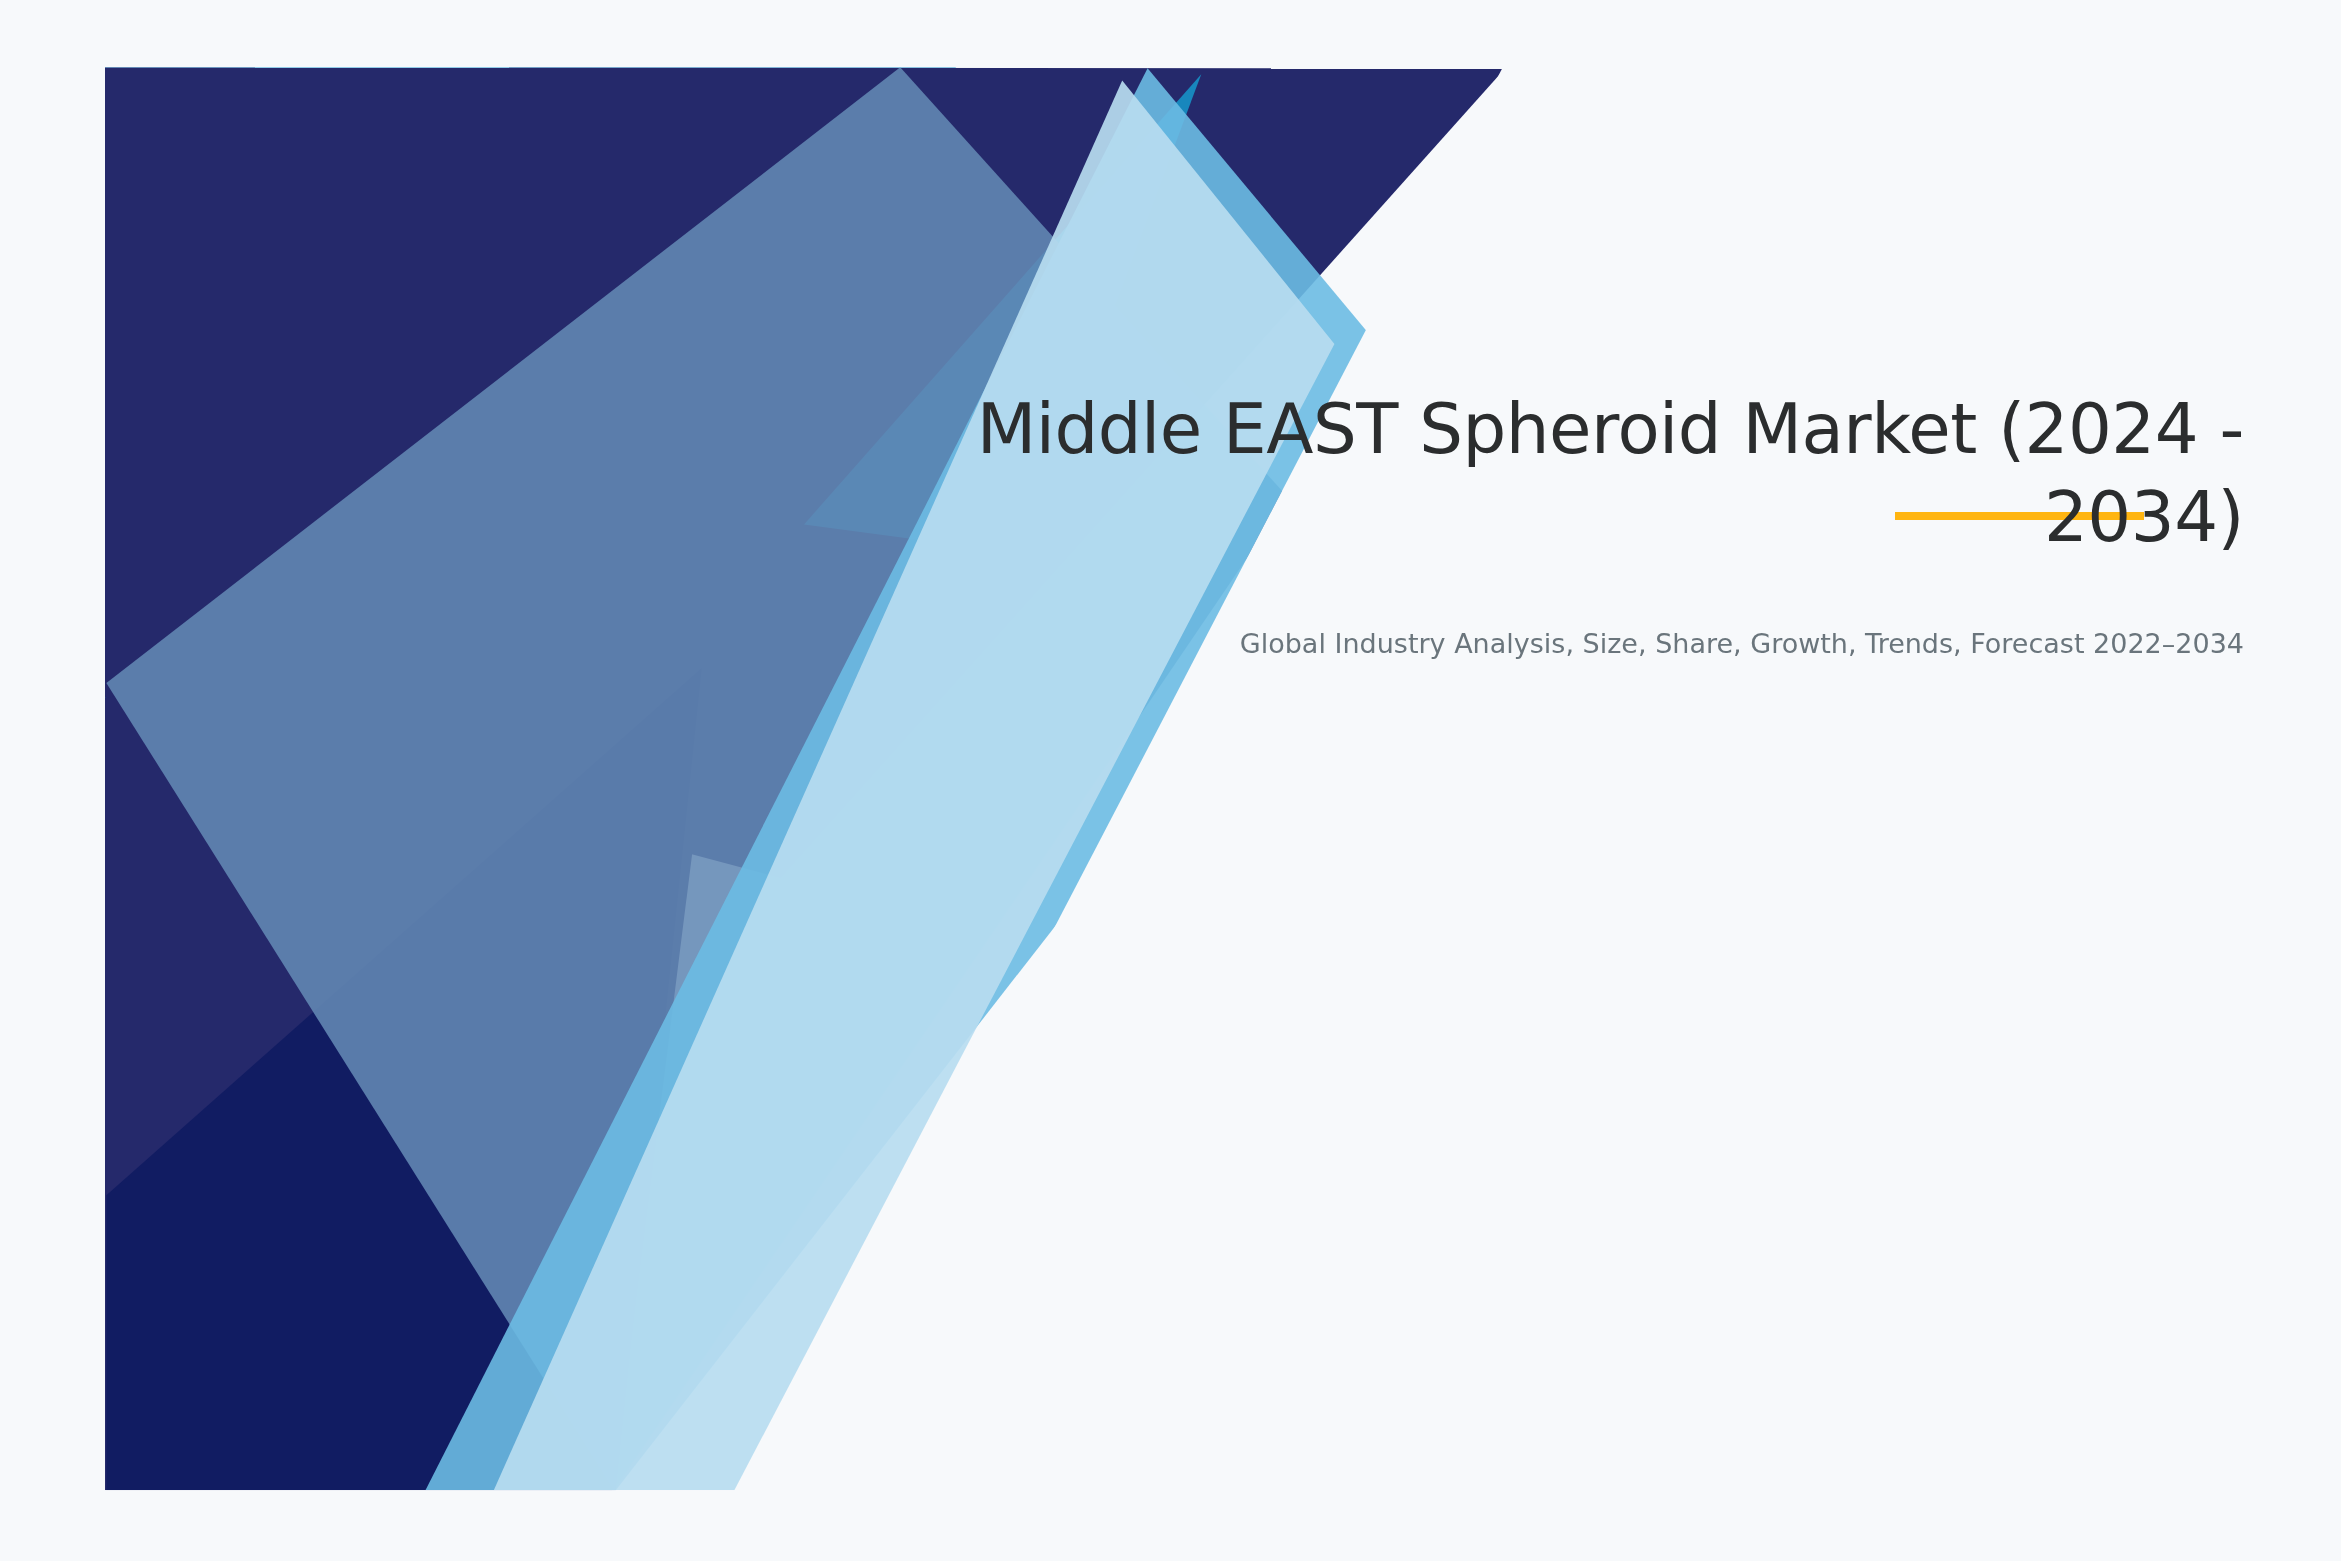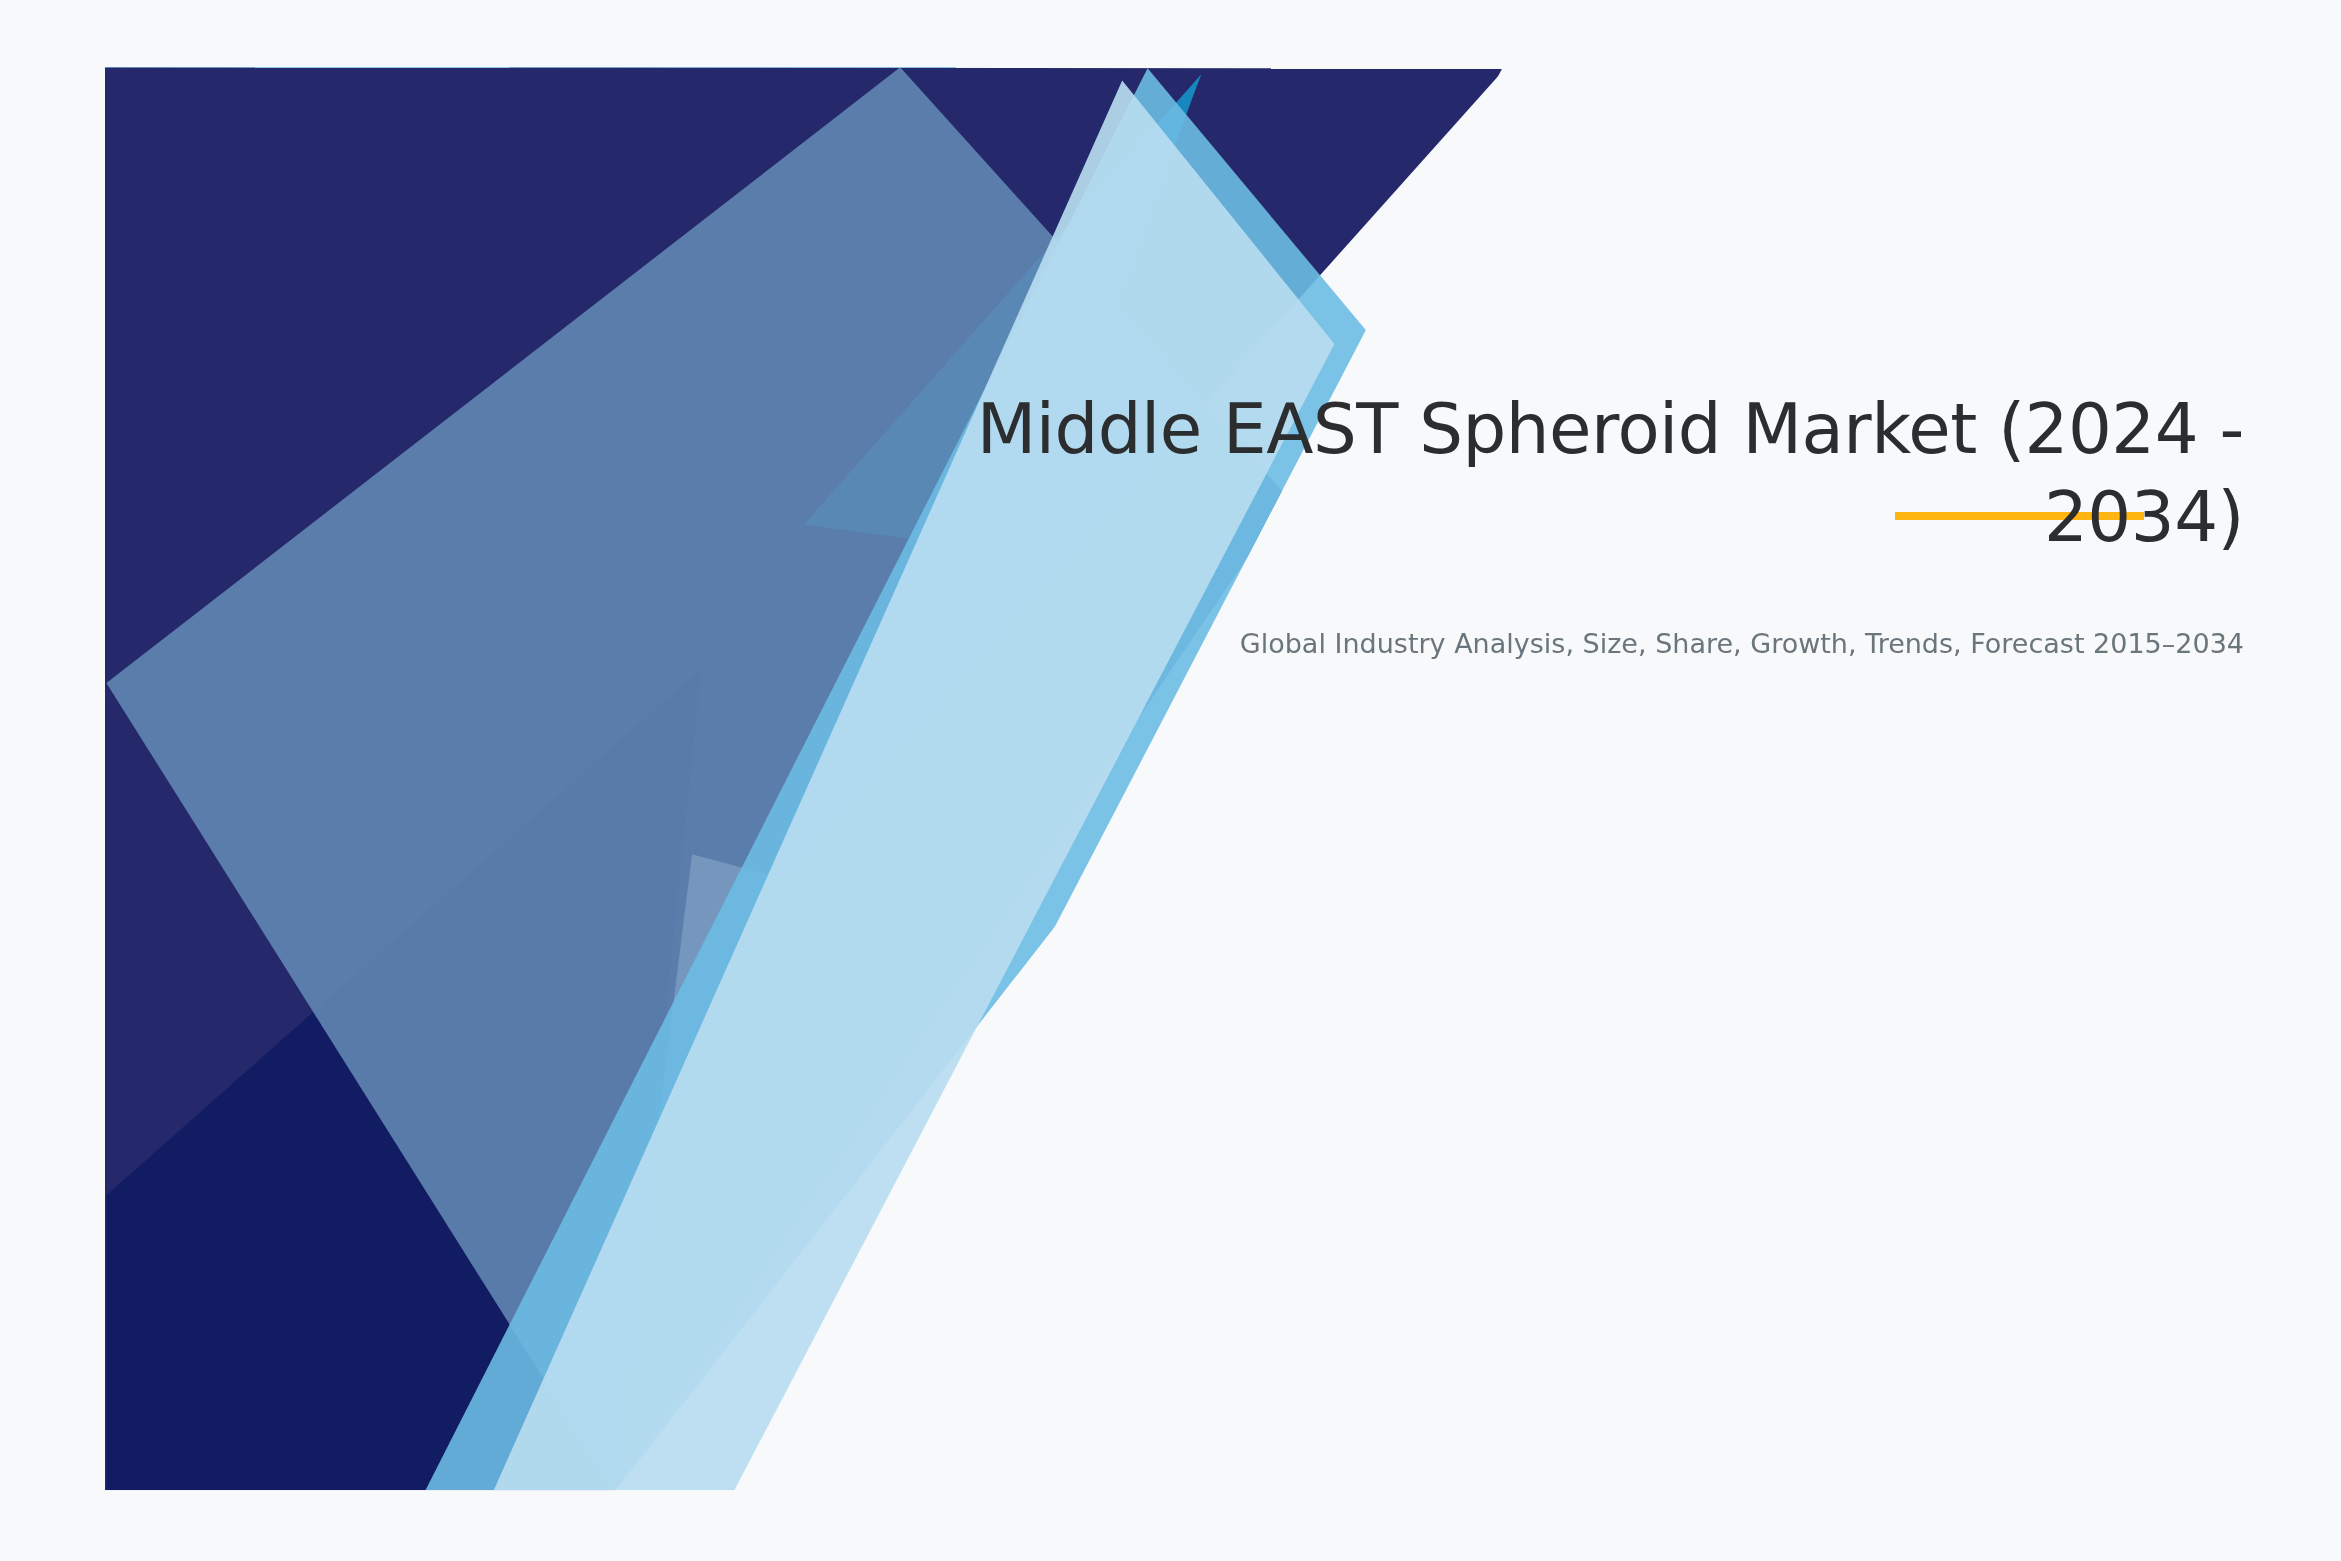--- a/index.html
+++ b/index.html
@@ -108,17 +108,17 @@
     </g>
   </svg>
 
   <div id="text-block">
 
     <div id="title-wrap">
       <span id="title-accent"></span>
       <h1 id="report-title">Middle EAST Spheroid Market (2024 - 2034)</h1>
     </div>
 
-    <p id="report-subtitle">Global Industry Analysis, Size, Share, Growth, Trends, Forecast 2015–2034</p>
+    <p id="report-subtitle">Global Industry Analysis, Size, Share, Growth, Trends, Forecast 2022–2034</p>
   </div>
 
 </div>
 
 
 </body></html>

